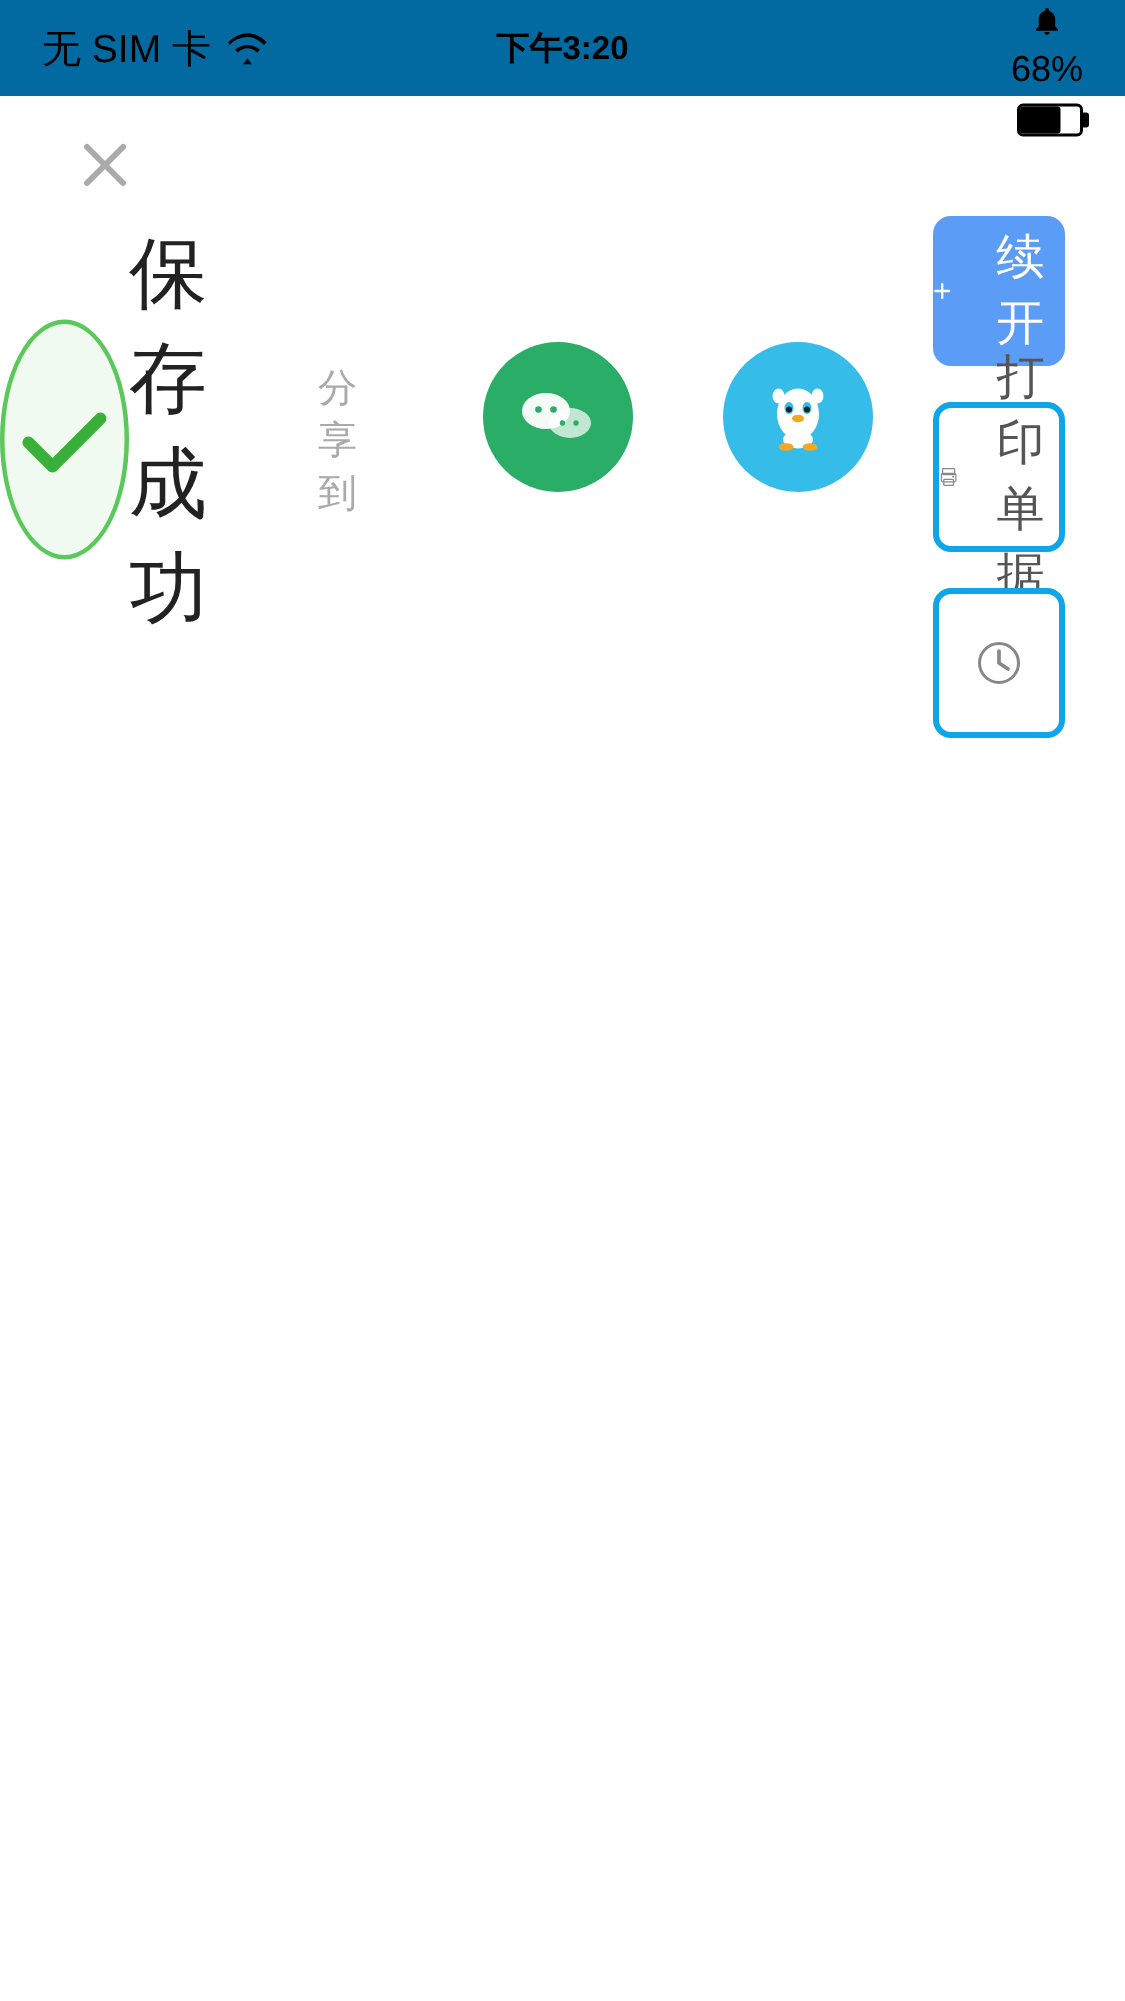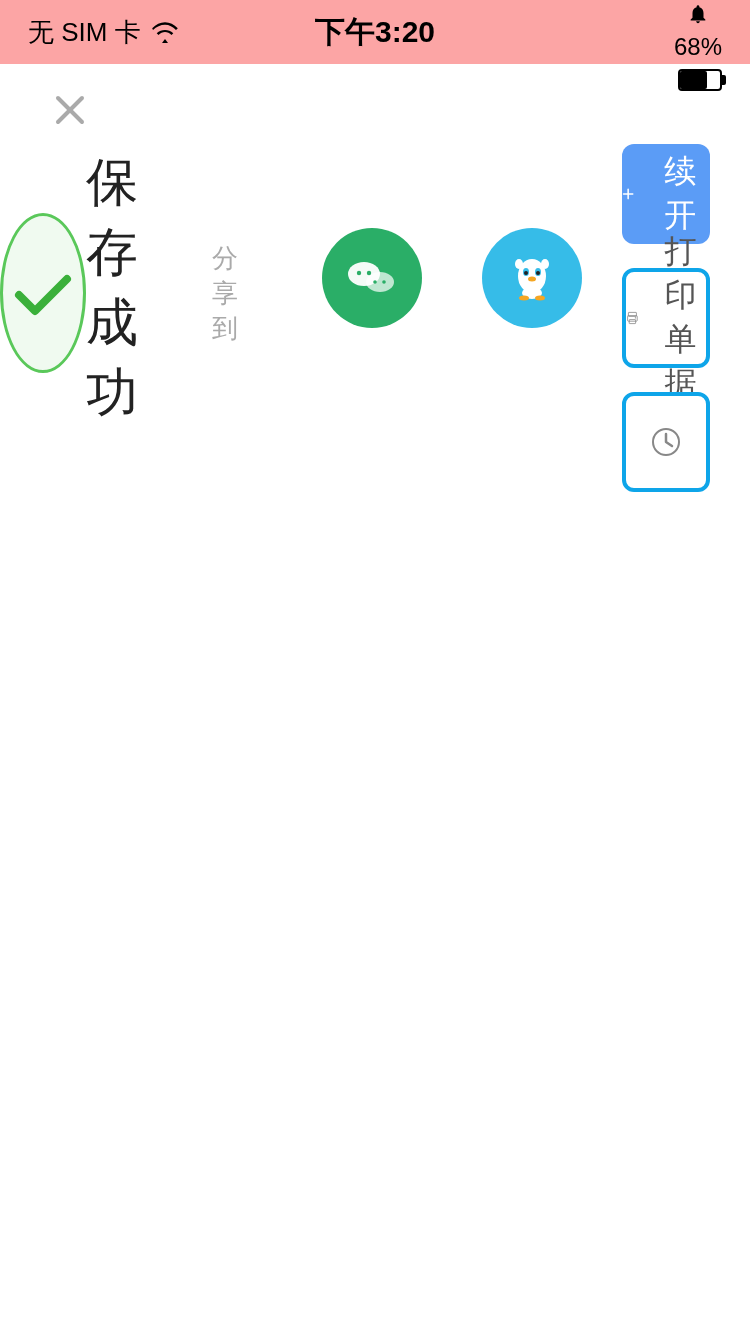--- a/index.html
+++ b/index.html
@@ -15,32 +15,32 @@
     }
 
     
     .status-bar {
       width: 100%;
       height: 64px;
       display: flex;
       align-items: center;
       justify-content: space-between;
       padding: 0 28px;
-      background: #fca5a5;
+      background: #0369a1;
     }
     .status-left {
       display: flex;
       align-items: center;
       gap: 10px;
       font-size: 26px;
       color: #000;
       font-weight: 500;
     }
     .status-center {
-      font-size: 30px;
+      font-size: 22px;
       font-weight: 600;
       color: #000;
       position: absolute;
       left: 50%;
       transform: translateX(-50%);
       text-align: right;
     }
     .status-right {
       display: flex;
       align-items: center;

